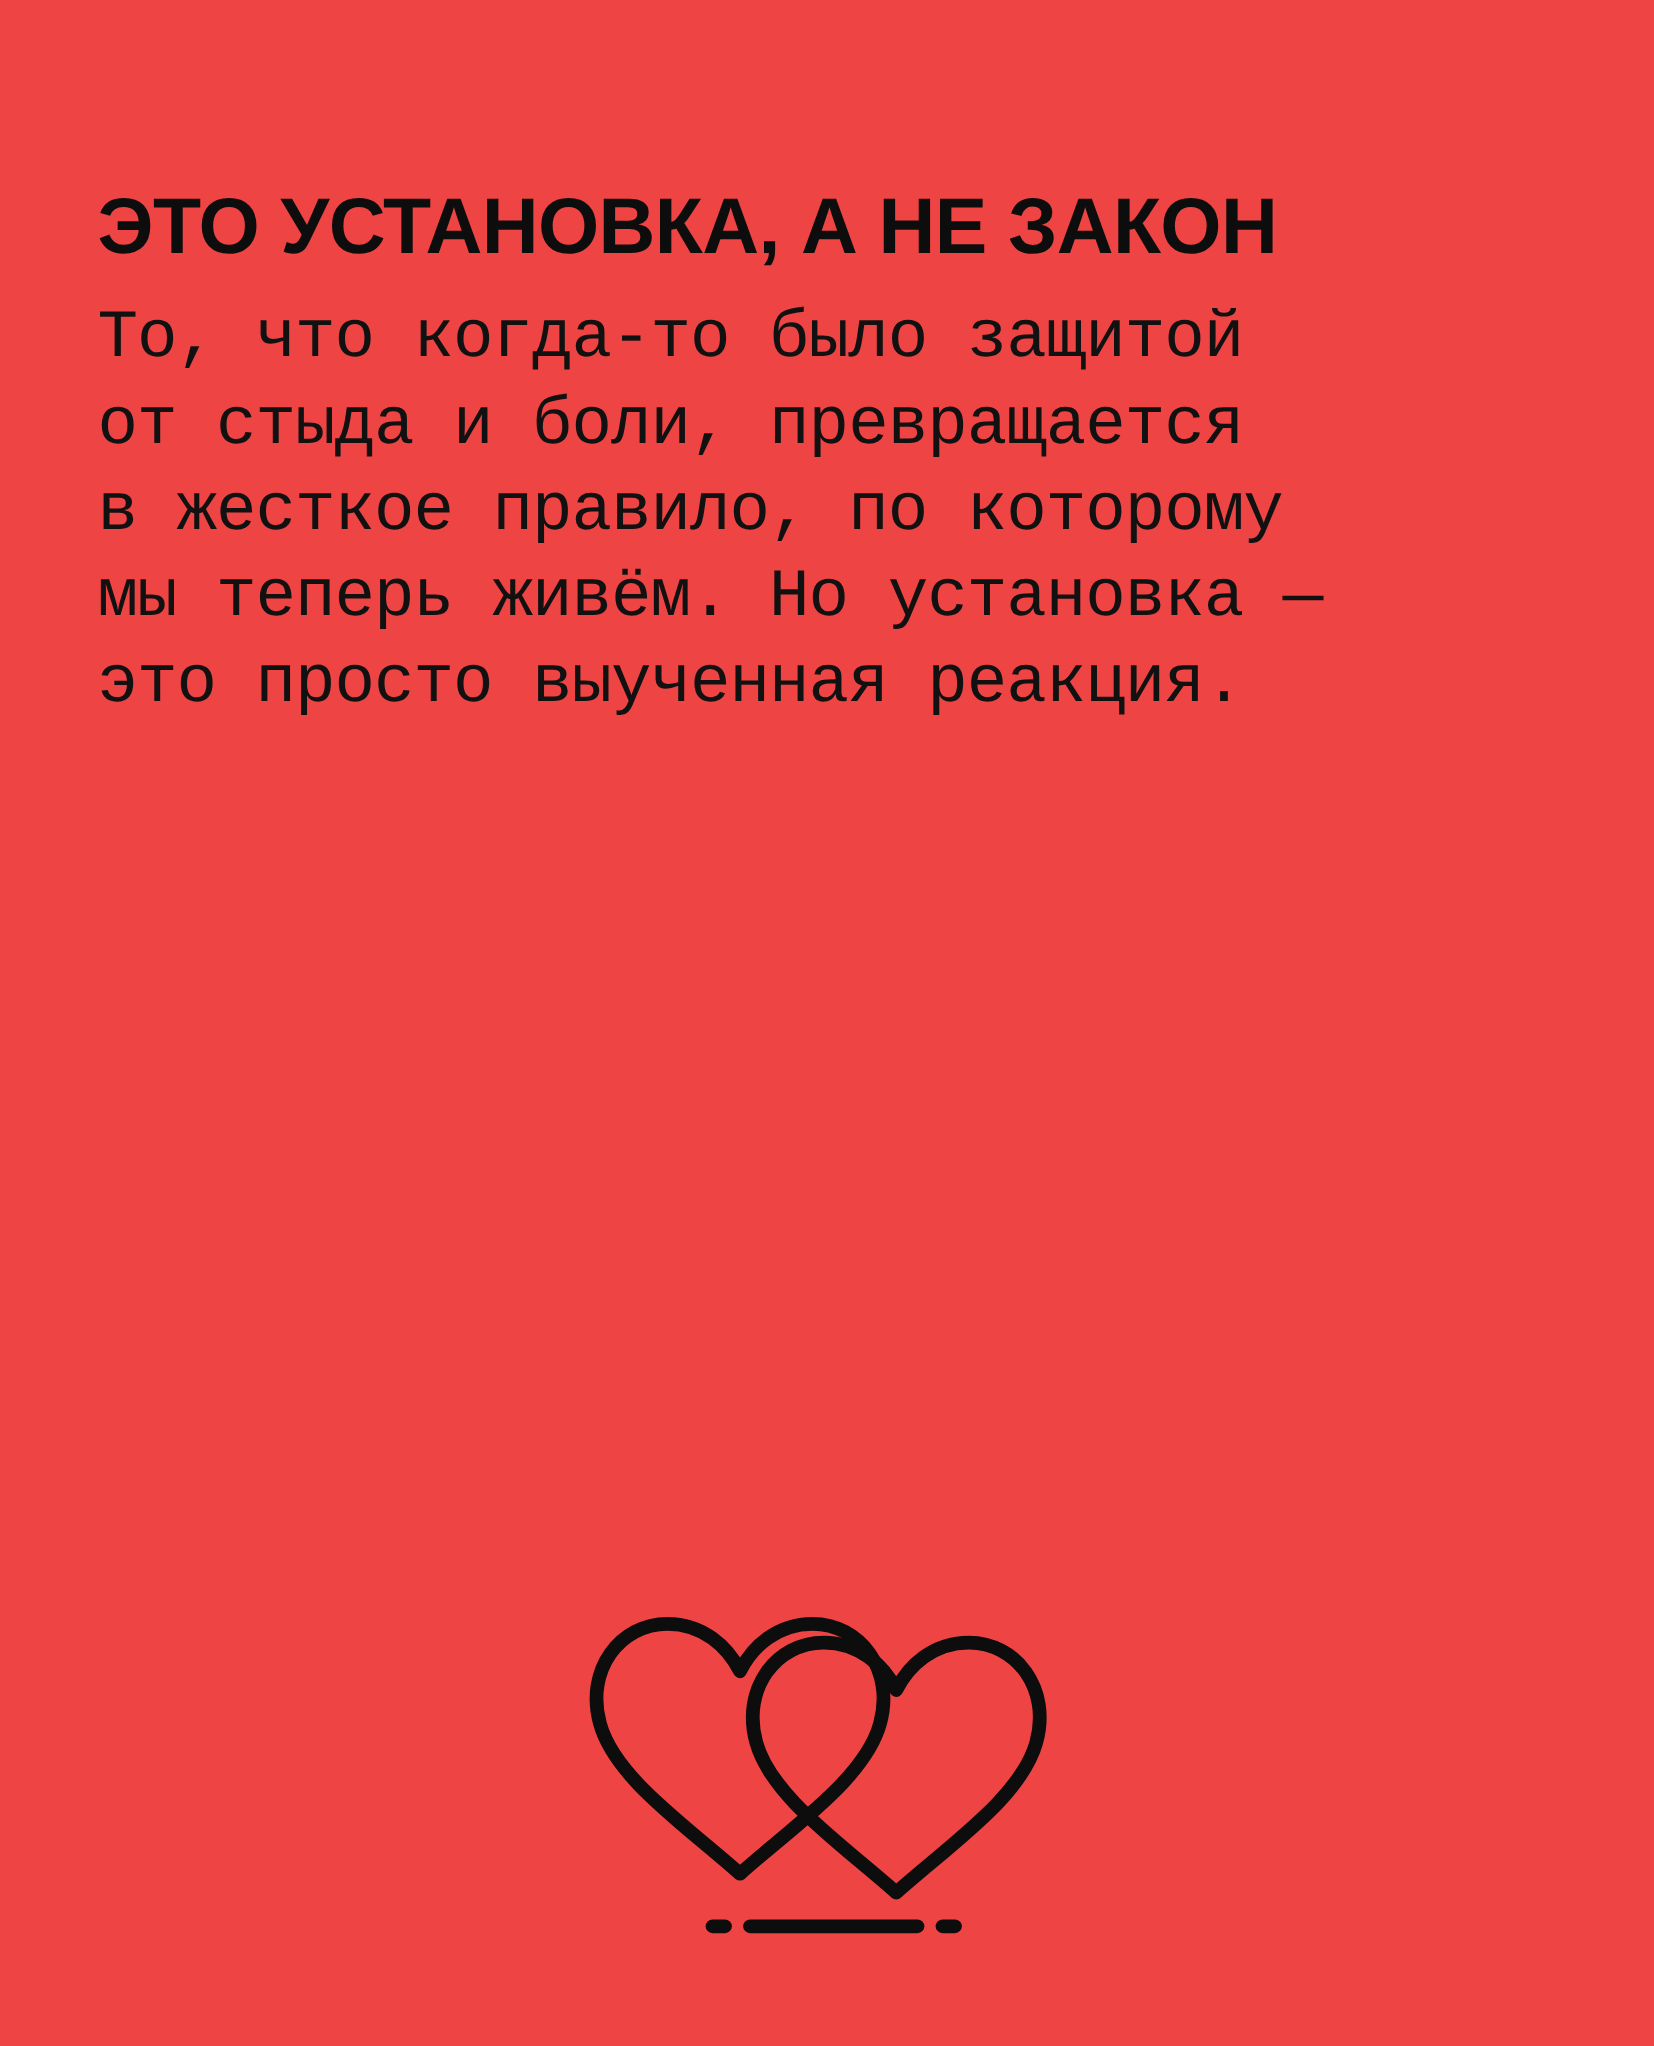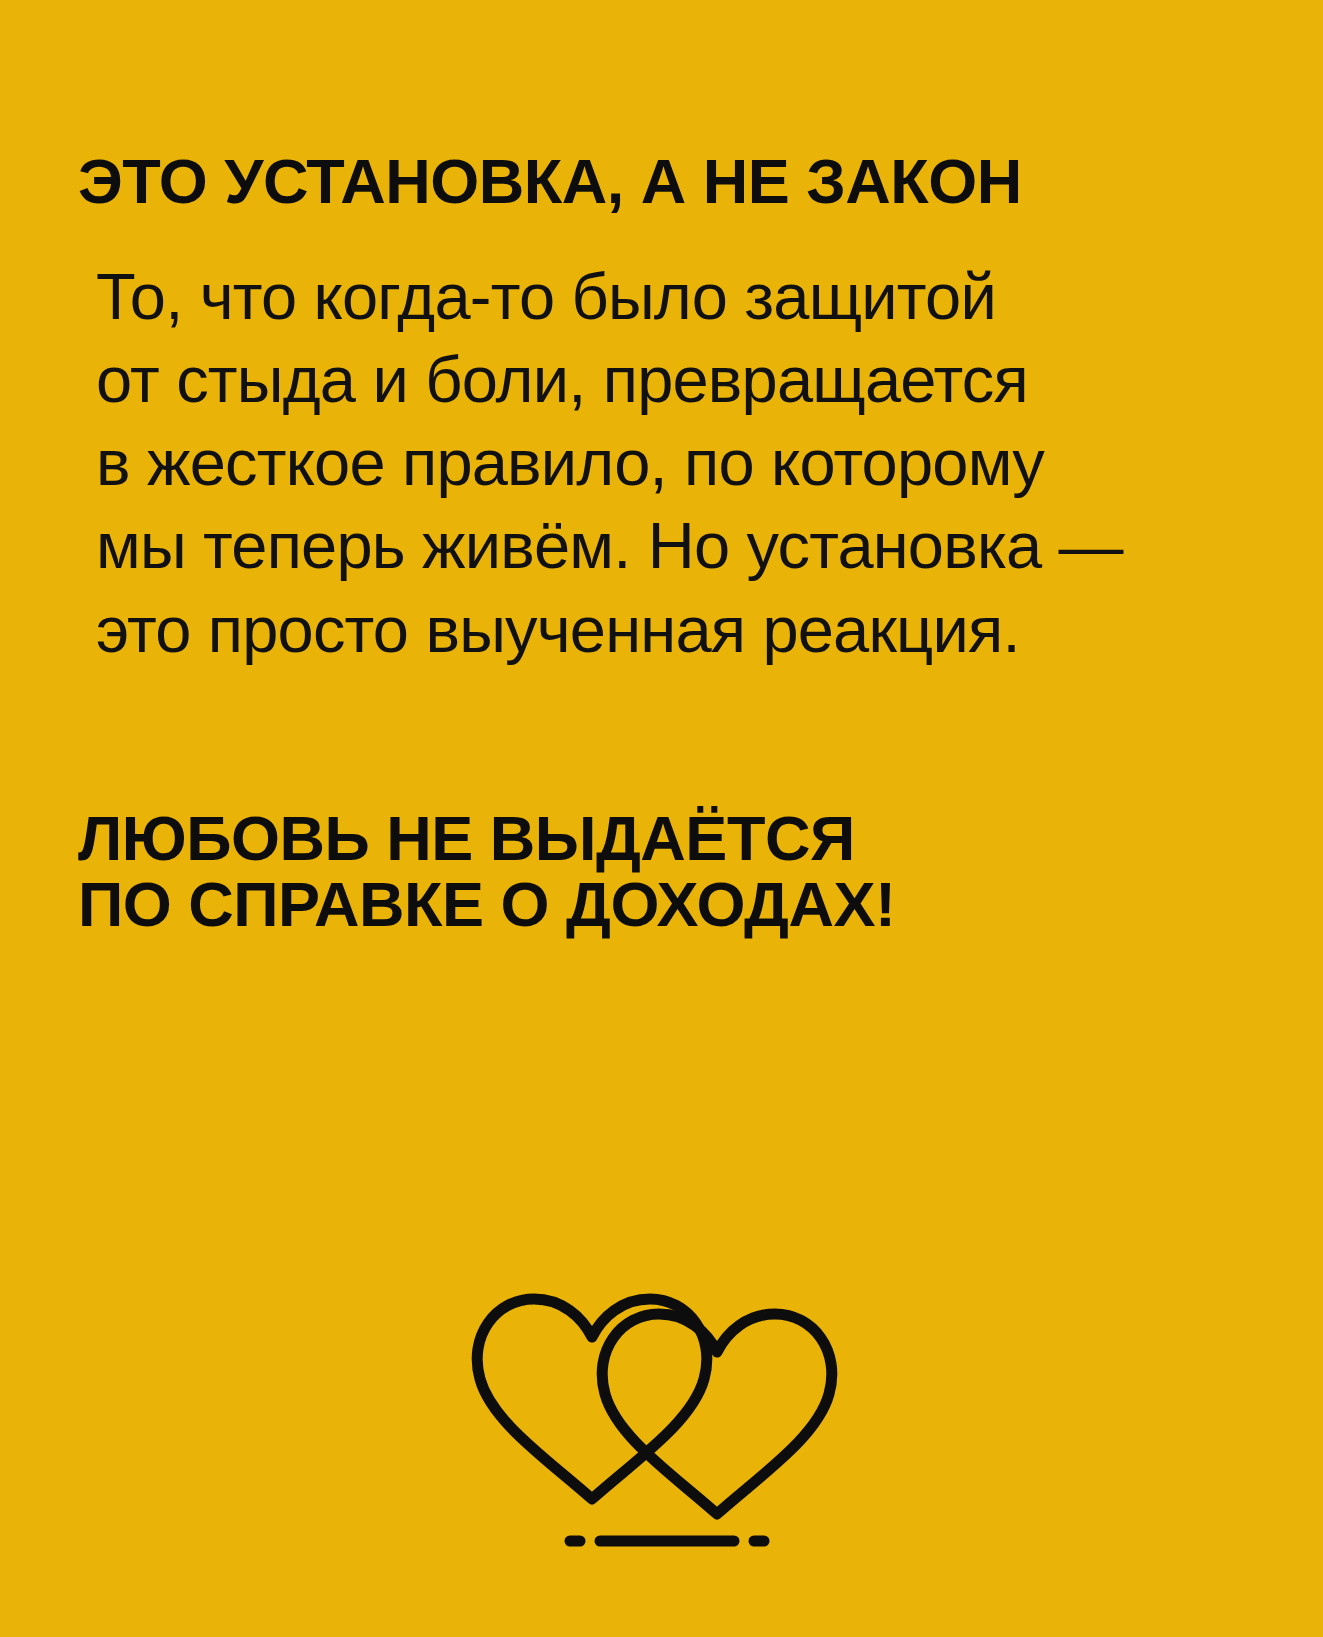--- a/index.html
+++ b/index.html
@@ -10,49 +10,49 @@
     width: 1323px;
     height: 1637px;
     background: #a5dcd9;
     font-family: "Liberation Sans", sans-serif;
     overflow: hidden;
   }
   .page {
     position: relative;
     width: 1323px;
     height: 1637px;
-    background: #eab308;
+    background: #ef4444;
     box-sizing: border-box;
     padding: 0 78px;
   }
   .block {
     width: 100%;
   }
   .heading {
     font-family: "Liberation Sans", sans-serif;
     font-weight: bold;
     color: #0d0d0d;
     letter-spacing: -0.5px;
     line-height: 1.06;
     white-space: pre-line;
   }
   .h-main {
     font-size: 63px;
     padding-top: 148px;
     margin: 0;
   }
   .body-text {
-    font-family: Liberation Sans, sans-serif;
+    font-family: Liberation Mono, monospace;
     font-weight: 400;
     color: #111111;
-    font-size: 65px;
+    font-size: 54px;
     line-height: 1.28;
     letter-spacing: -0.8px;
     white-space: pre-line;
-    margin: 18px;
+    margin: 0;
   }
   .p-first {
     padding-top: 22px;
   }
   .h-second {
     font-size: 63px;
     margin: 0;
     padding-top: 116px;
   }
   .p-second {
@@ -79,22 +79,20 @@
   <div class="block">
     <h1 class="heading h-main">ЭТО УСТАНОВКА, А НЕ ЗАКОН</h1>
     <p class="body-text p-first">То, что когда-то было защитой
 от стыда и боли, превращается
 в жесткое правило, по которому
 мы теперь живём. Но установка —
 это просто выученная реакция.</p>
   </div>
 
   <div class="block">
-    <h2 class="heading h-second">ЛЮБОВЬ НЕ ВЫДАЁТСЯ
-ПО СПРАВКЕ О ДОХОДАХ!</h2>
   </div>
 
   <div class="hearts-wrap">
     <svg class="hearts" width="420" height="300" viewBox="0 0 420 300">
       <g fill="none" stroke="#0d0d0d" stroke-width="11" stroke-linecap="round" stroke-linejoin="round">
         <path d="M140 240
                  C 95 200, 40 163, 28 120
                  C 16 77, 44 40, 82 40
                  C 110 40, 130 58, 140 78
                  C 150 58, 170 40, 198 40

